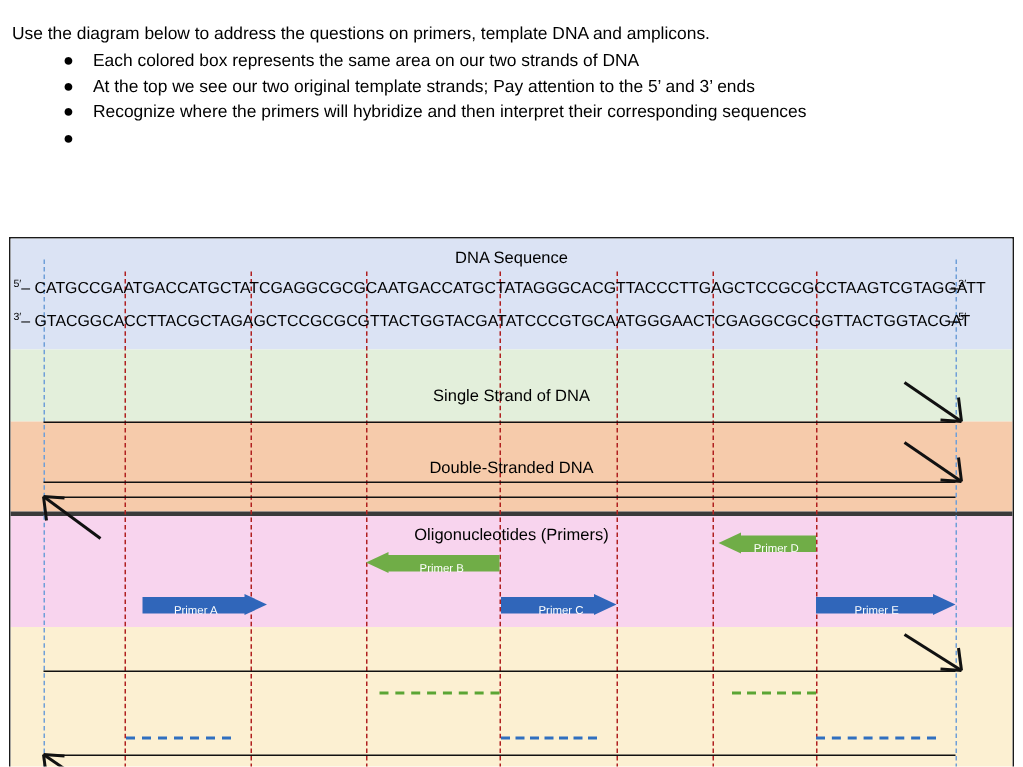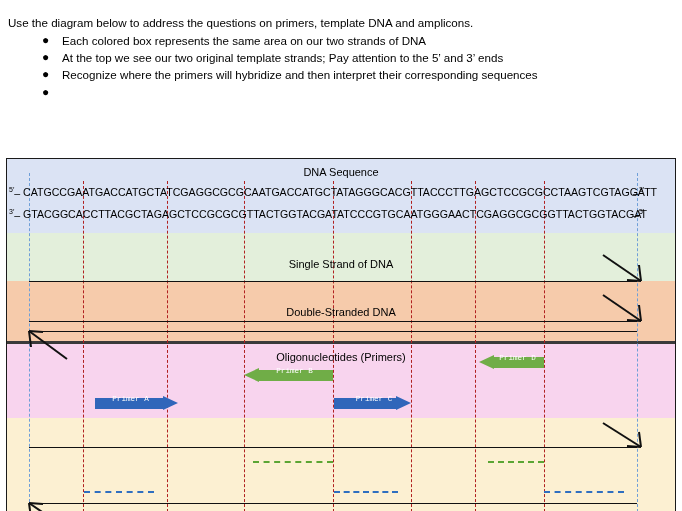--- a/index.html
+++ b/index.html
@@ -64,22 +64,22 @@
   .vline.blue{border-left:1.6px dashed #6f9fd8;}
   .vline.red{border-left:1.6px dashed #b02020;}
 
   
   .hline{position:absolute;height:0;border-top:1.5px solid #111;z-index:9;}
   .arrowhead{position:absolute;z-index:10;}
 
   
   .primer{
     position:absolute;height:15px;z-index:12;
-    display:flex;align-items:flex-start;justify-content:center;
-    font-size:7.6px;color:#fff;font-family:Liberation Mono, monospace;
+    display:flex;align-items:flex-end;justify-content:center;
+    font-size:7.6px;color:#fff;
   }
   .primer .body{
     position:absolute;top:2px;height:11px;
   }
   .primer .head{position:absolute;top:0;width:0;height:0;}
   .primer .plabel{position:relative;z-index:3;font-size:7.6px;line-height:1;}
 
   .p-blue .body{background:#3066ba;}
   .p-blue .head{border-top:7.5px solid transparent;border-bottom:7.5px solid transparent;}
   .p-green .body{background:#70ad47;}
@@ -181,20 +181,25 @@
       <div class="head" style="right:0;border-left:15px solid #3066ba;"></div>
       <div class="plabel" style="margin-right:12px;">Primer A</div>
     </div>
 
     <div class="primer p-blue" style="left:327px;top:237px;width:77px;">
       <div class="body" style="left:0;width:63px;"></div>
       <div class="head" style="right:0;border-left:15px solid #3066ba;"></div>
       <div class="plabel" style="margin-right:12px;margin-left:15px;">Primer C</div>
     </div>
 
+    <div class="primer p-blue" style="left:537px;top:237px;width:93px;">
+      <div class="body" style="left:0;width:79px;"></div>
+      <div class="head" style="right:0;border-left:15px solid #3066ba;"></div>
+      <div class="plabel" style="margin-right:12px;">Primer E</div>
+    </div>
 
     <div class="hline" style="left:22px;top:288px;width:608px;"></div>
     <svg class="arrowhead" style="left:594px;top:262px;" width="44" height="30">
       <line x1="2" y1="2" x2="40" y2="26" stroke="#111" stroke-width="2"></line>
       <line x1="40" y1="26" x2="26" y2="25" stroke="#111" stroke-width="2"></line>
       <line x1="40" y1="26" x2="38" y2="11" stroke="#111" stroke-width="2"></line>
     </svg>
 
     <div class="dashline dash-green" style="left:246px;top:302px;width:80px;"></div>
     <svg class="dashhead" style="left:232px;top:294px;" width="18" height="17">

